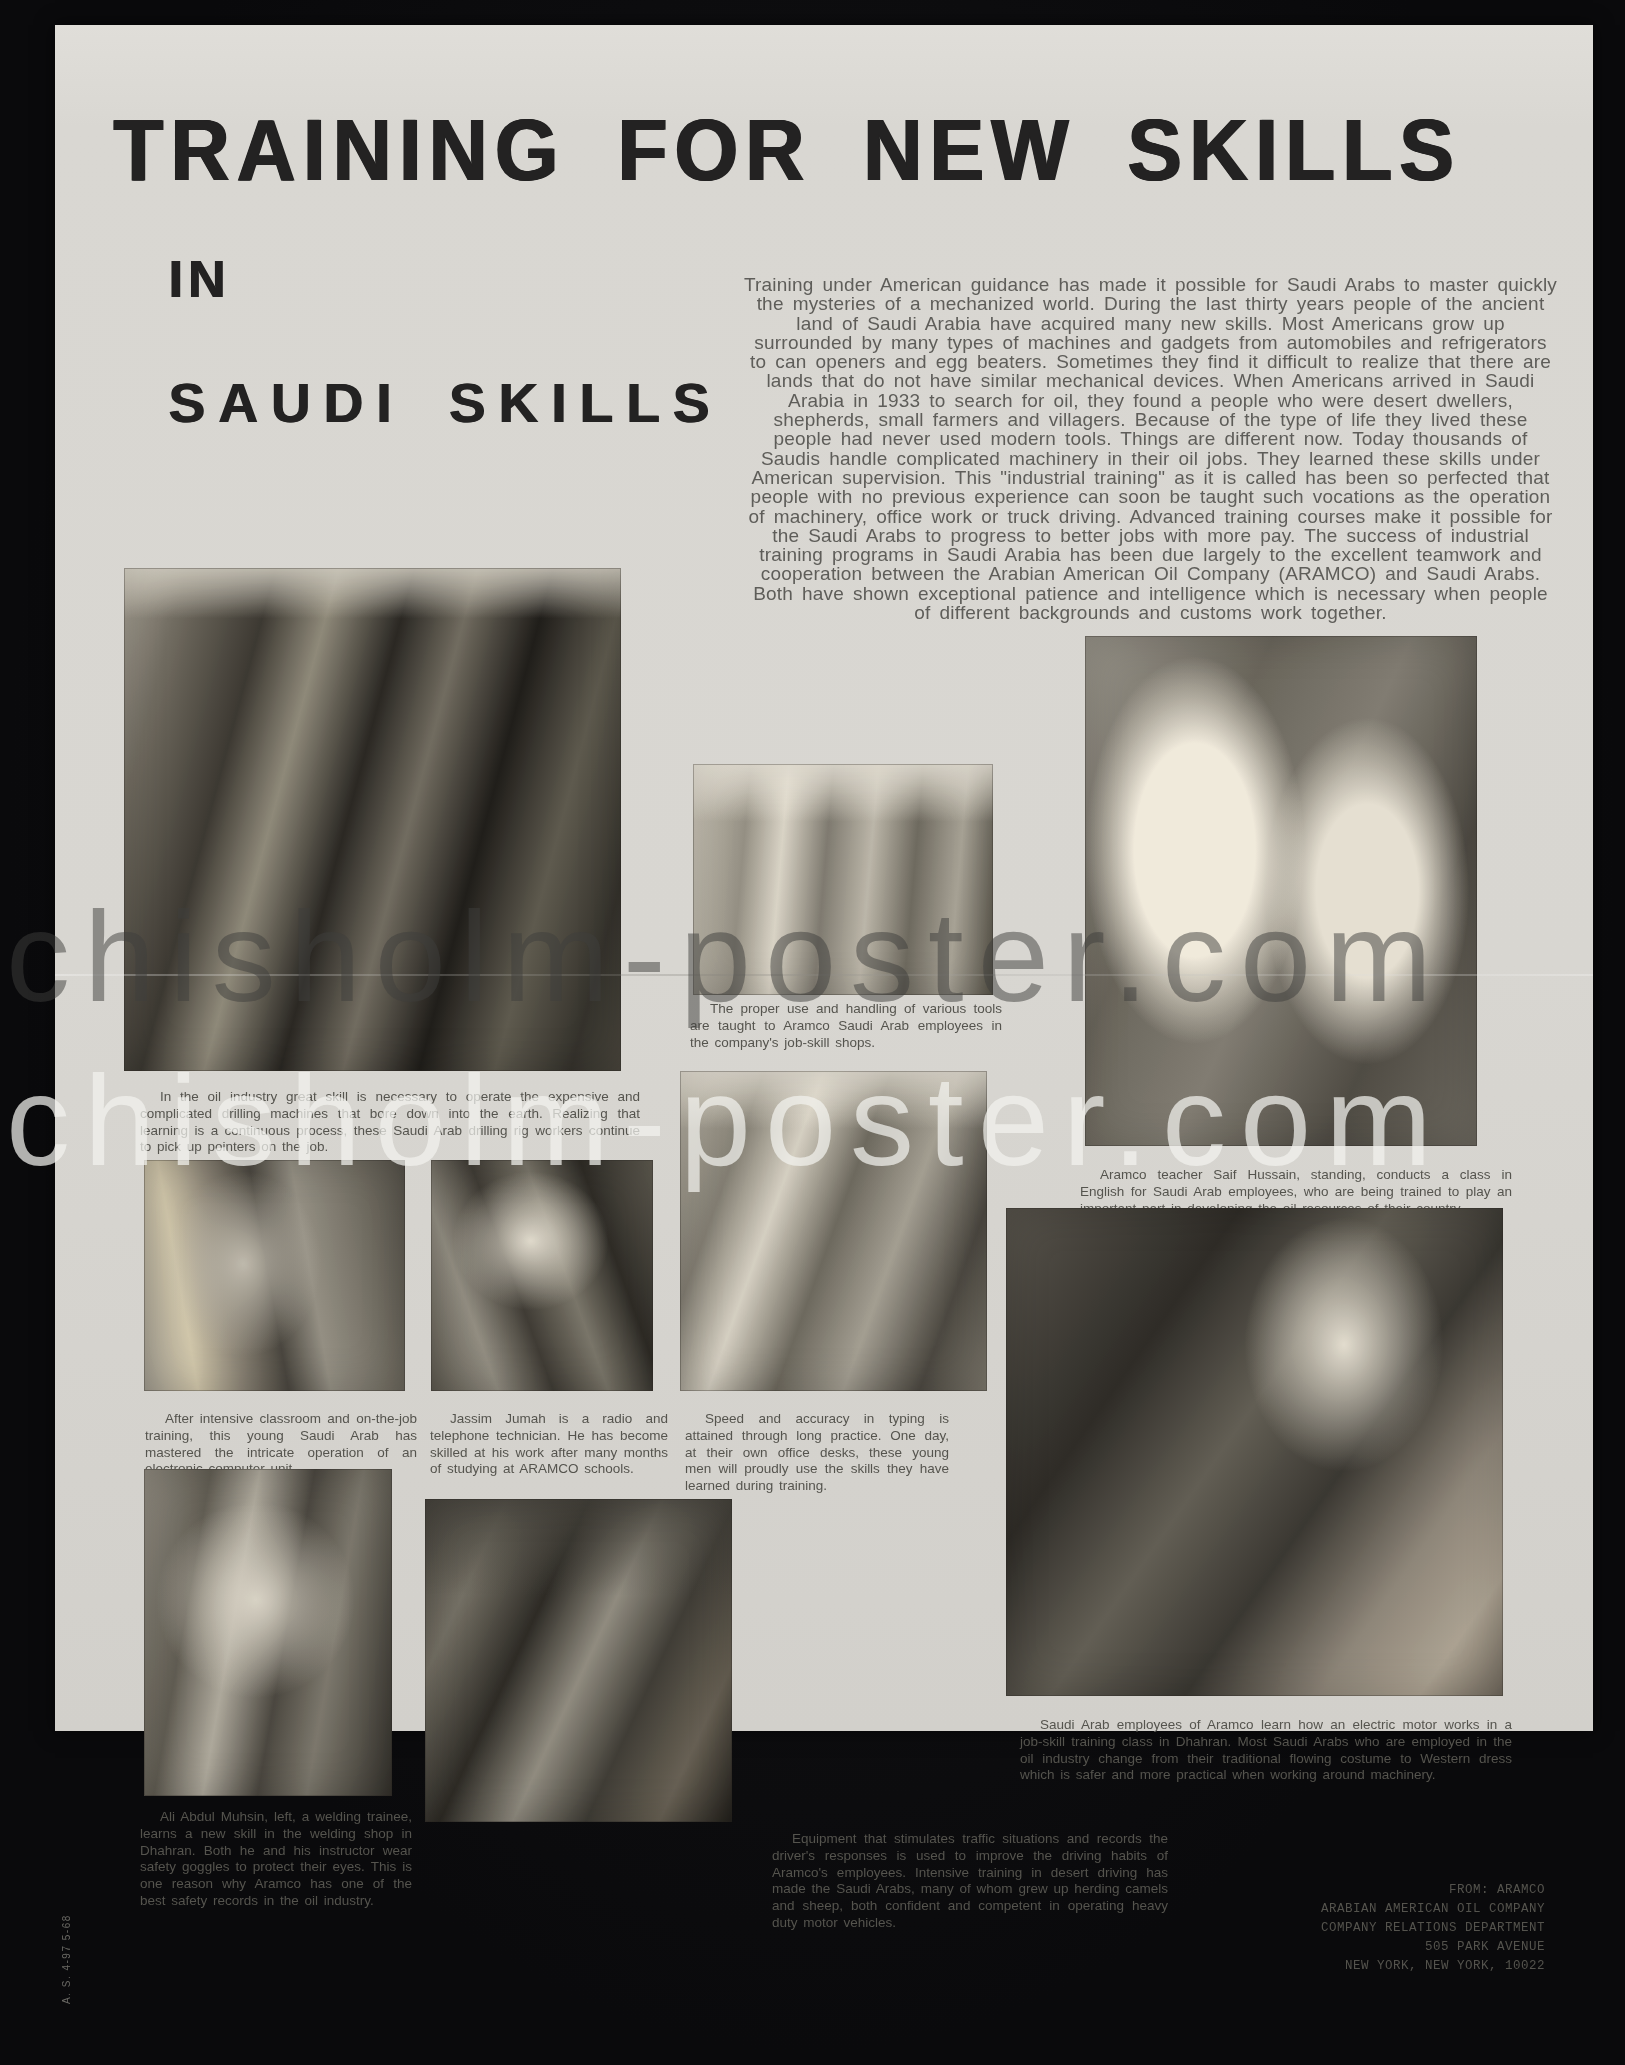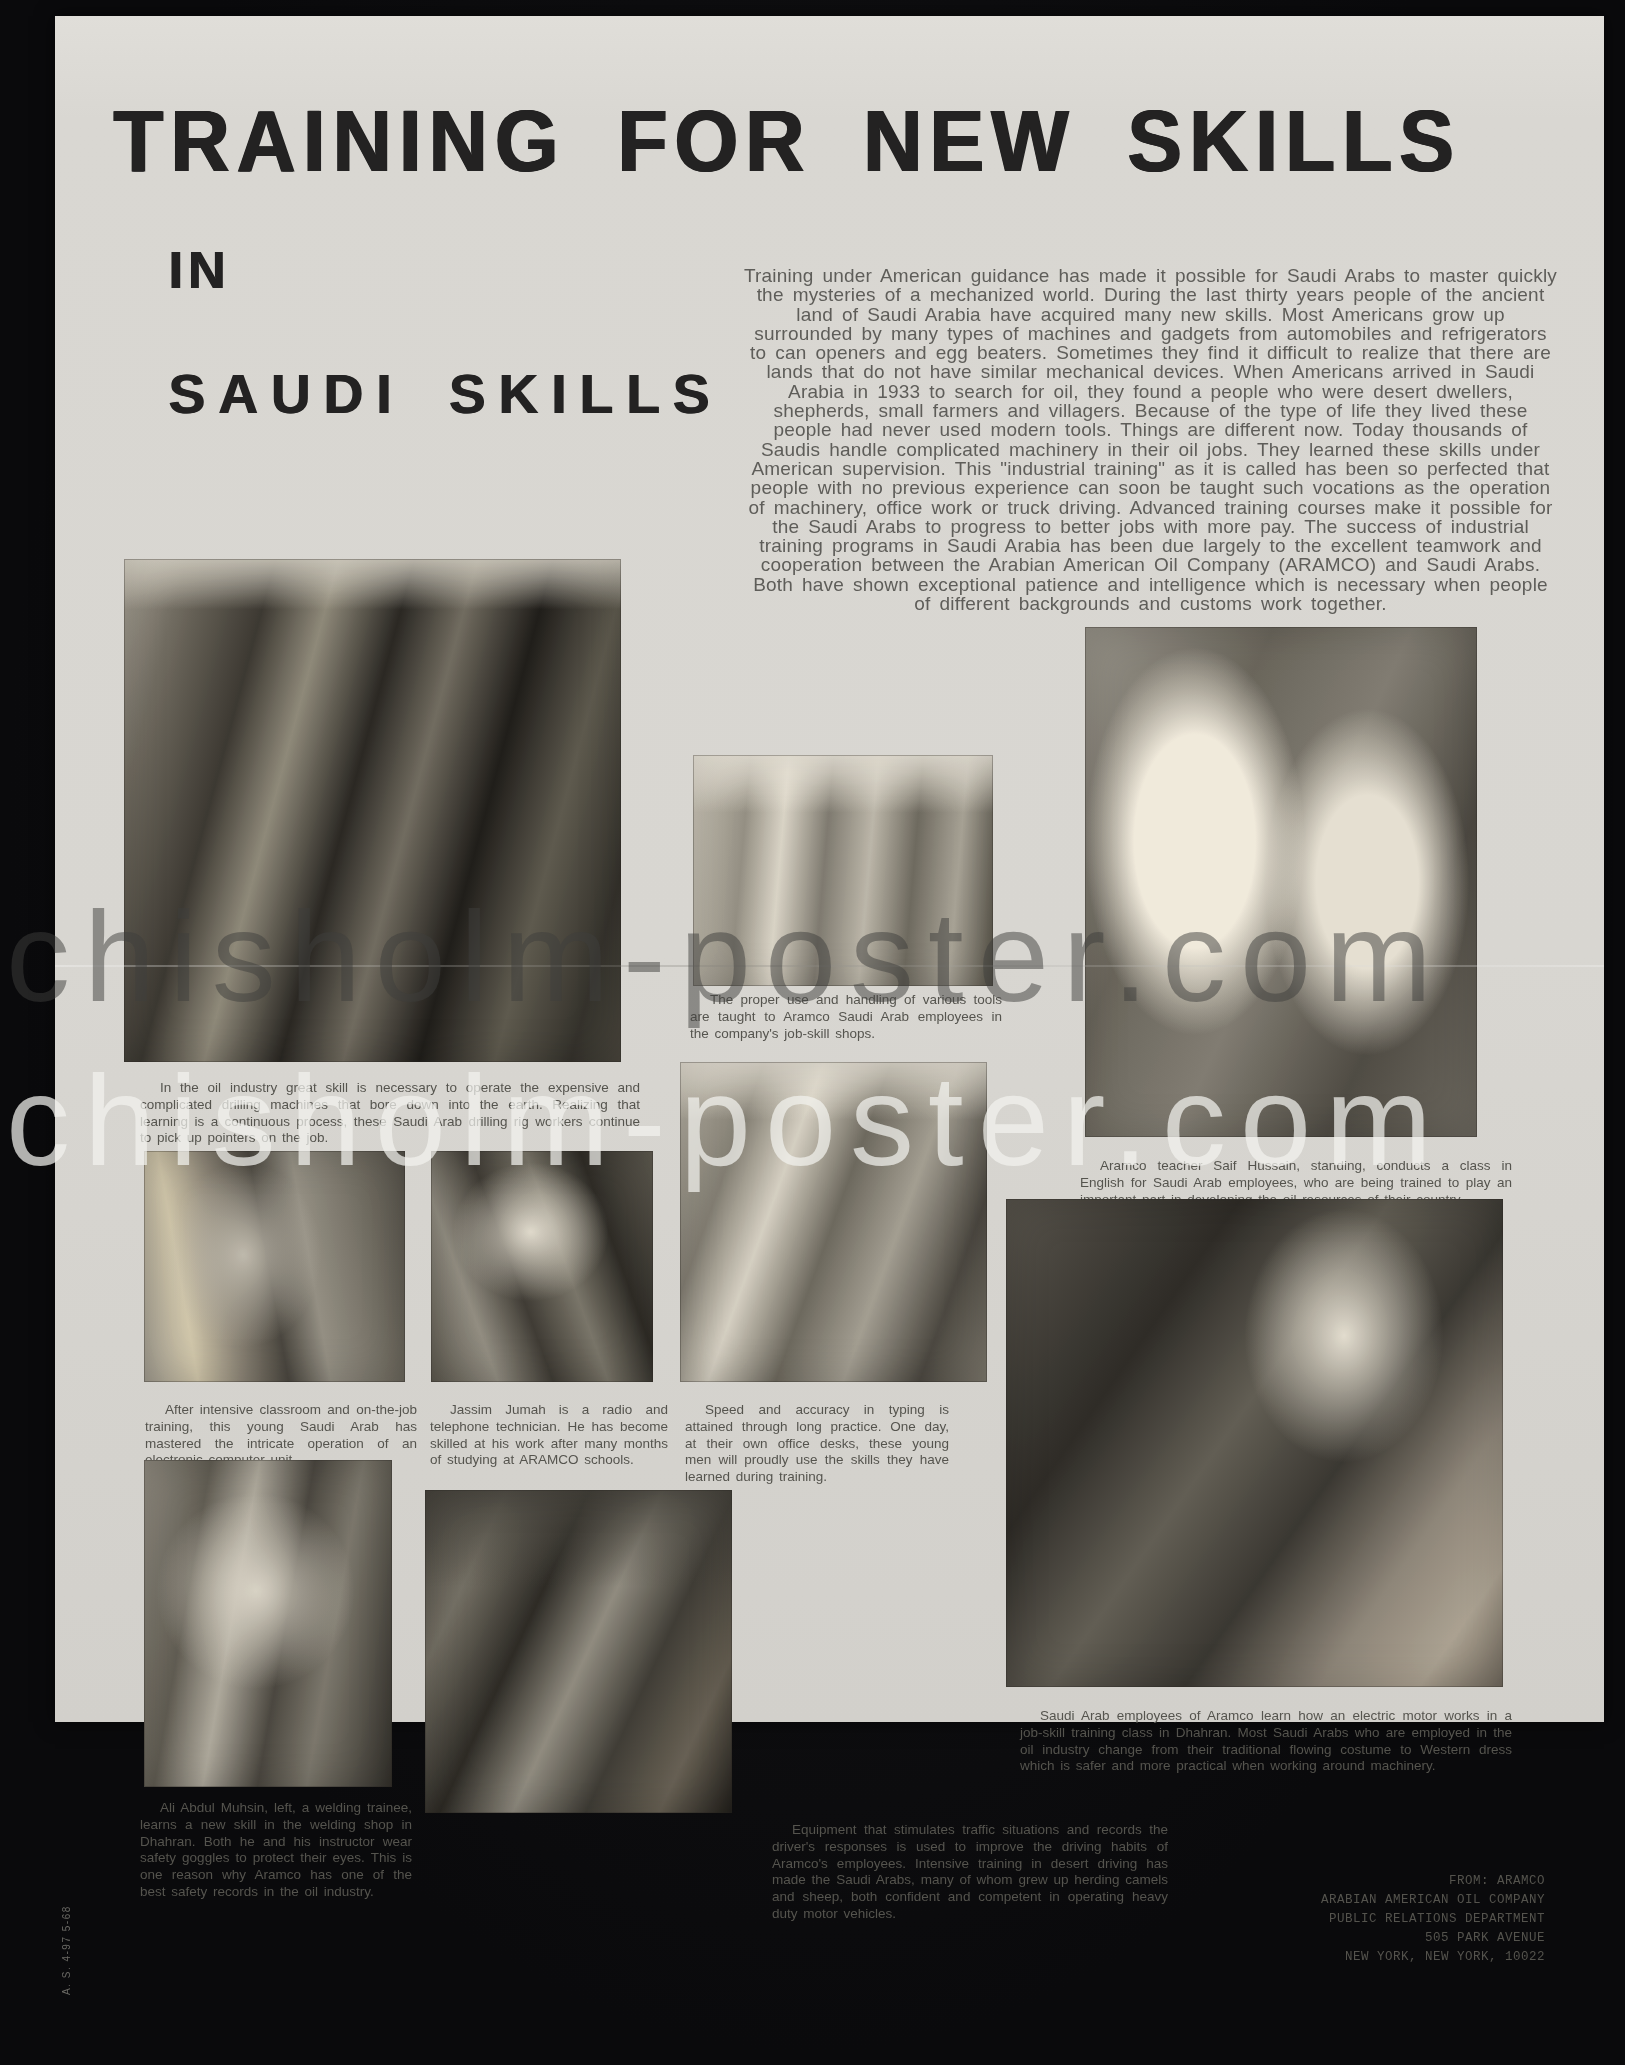--- a/index.html
+++ b/index.html
@@ -1,21 +1,21 @@
 <!DOCTYPE html>
 <html><head>
 <meta charset="utf-8">
 <style>
   html,body{margin:0;padding:0;background:#0b0b0d;}
   .stage{position:relative;width:1625px;height:2065px;background:
     radial-gradient(ellipse at 50% 40%, #141416 0%, #0a0a0c 70%);
     overflow:hidden;font-family:"Liberation Sans",sans-serif;}
-  .poster{position:absolute;left:55px;top:16px;width:1538px;height:1706px;
+  .poster{position:absolute;left:55px;top:25px;width:1538px;height:1706px;
     background:linear-gradient(180deg,#e0ded9 0%,#d9d7d2 6%,#d8d6d1 55%,#d2d0cb 100%);
-    box-shadow:0 0 18px rgba(0,0,0,0.6);padding-left:11px;}
+    box-shadow:0 0 18px rgba(0,0,0,0.6);}
   .crease{position:absolute;left:0;top:949px;width:100%;height:2px;
     background:linear-gradient(90deg,rgba(255,255,255,0.30),rgba(125,123,117,0.28) 40%,rgba(255,255,255,0.25));}
 
   .title-main{position:absolute;left:58px;top:76px;font-size:82px;font-weight:700;
     letter-spacing:7px;word-spacing:22px;color:#232222;white-space:nowrap;
     text-shadow:1.3px 0 0 currentColor,-0.6px 0 0 currentColor;transform:scaleY(1.06);transform-origin:left top;}
   .title-in{position:absolute;left:113px;top:224px;font-size:52px;font-weight:700;
     letter-spacing:5px;color:#232222;text-shadow:1.2px 0 0 currentColor;}
   .title-sa{position:absolute;left:113px;top:346px;font-size:55px;font-weight:700;
     letter-spacing:13px;word-spacing:16px;color:#232222;white-space:nowrap;
@@ -94,21 +94,21 @@
 
     <div class="photo ph-weld" style="left:89px;top:1444px;width:248px;height:327px;"></div>
     <div class="cap" style="left:85px;top:1784px;width:272px;">Ali Abdul Muhsin, left, a welding trainee, learns a new skill in the welding shop in Dhahran. Both he and his instructor wear safety goggles to protect their eyes. This is one reason why Aramco has one of the best safety records in the oil industry.</div>
 
     <div class="photo ph-drive" style="left:370px;top:1474px;width:307px;height:323px;"></div>
     <div class="cap" style="left:717px;top:1806px;width:396px;">Equipment that stimulates traffic situations and records the driver's responses is used to improve the driving habits of Aramco's employees. Intensive training in desert driving has made the Saudi Arabs, many of whom grew up herding camels and sheep, both confident and competent in operating heavy duty motor vehicles.</div>
 
     <div class="from">
       <div>FROM: ARAMCO</div>
       <div>ARABIAN AMERICAN OIL COMPANY</div>
-      <div>PUBLIC RELATIONS DEPARTMENT</div>
+      <div>COMPANY RELATIONS DEPARTMENT</div>
       <div>505 PARK AVENUE</div>
       <div>NEW YORK, NEW YORK, 10022</div>
     </div>
 
     <div class="print-code">A. S. 4-97  5-68</div>
     <div class="crease"></div>
   </div>
 
   <div class="wm wm-dark">chisholm-poster.com</div>
   <div class="wm wm-light">chisholm-poster.com</div>

